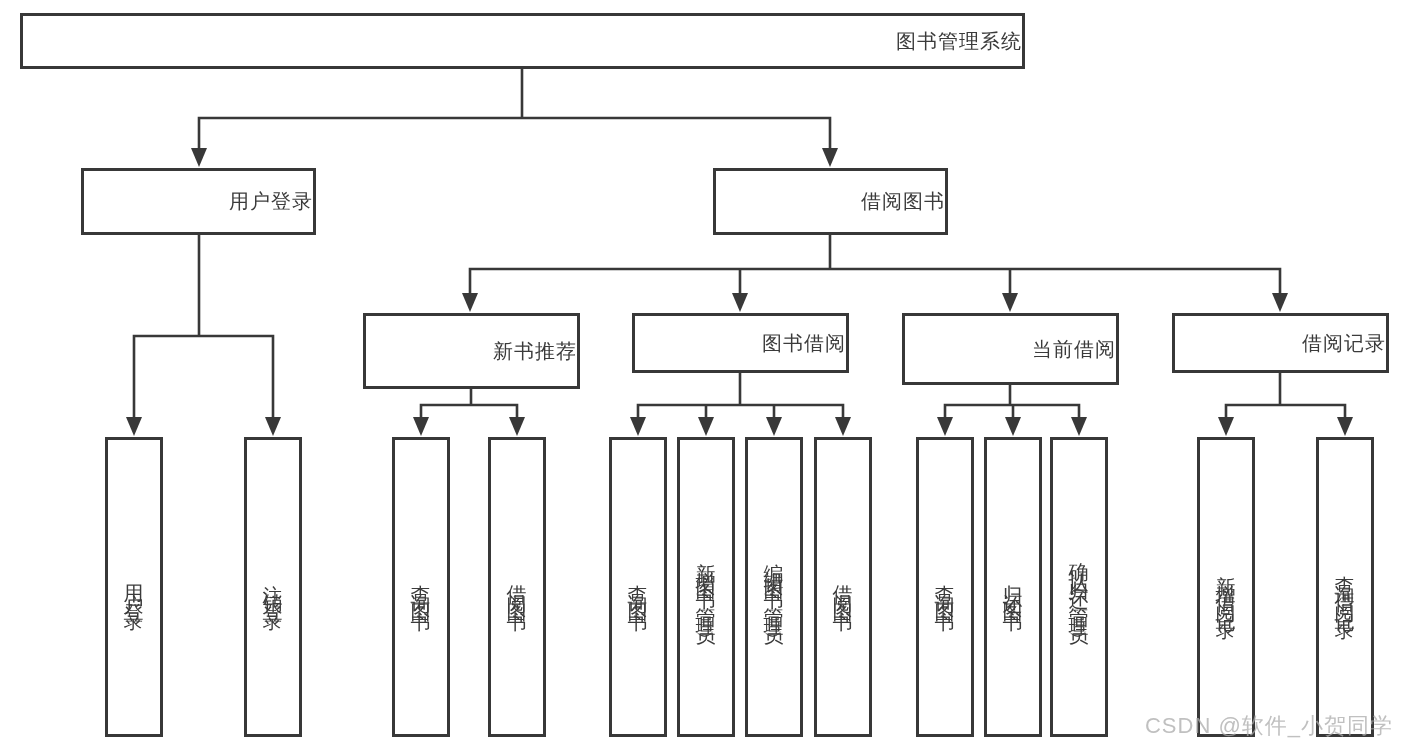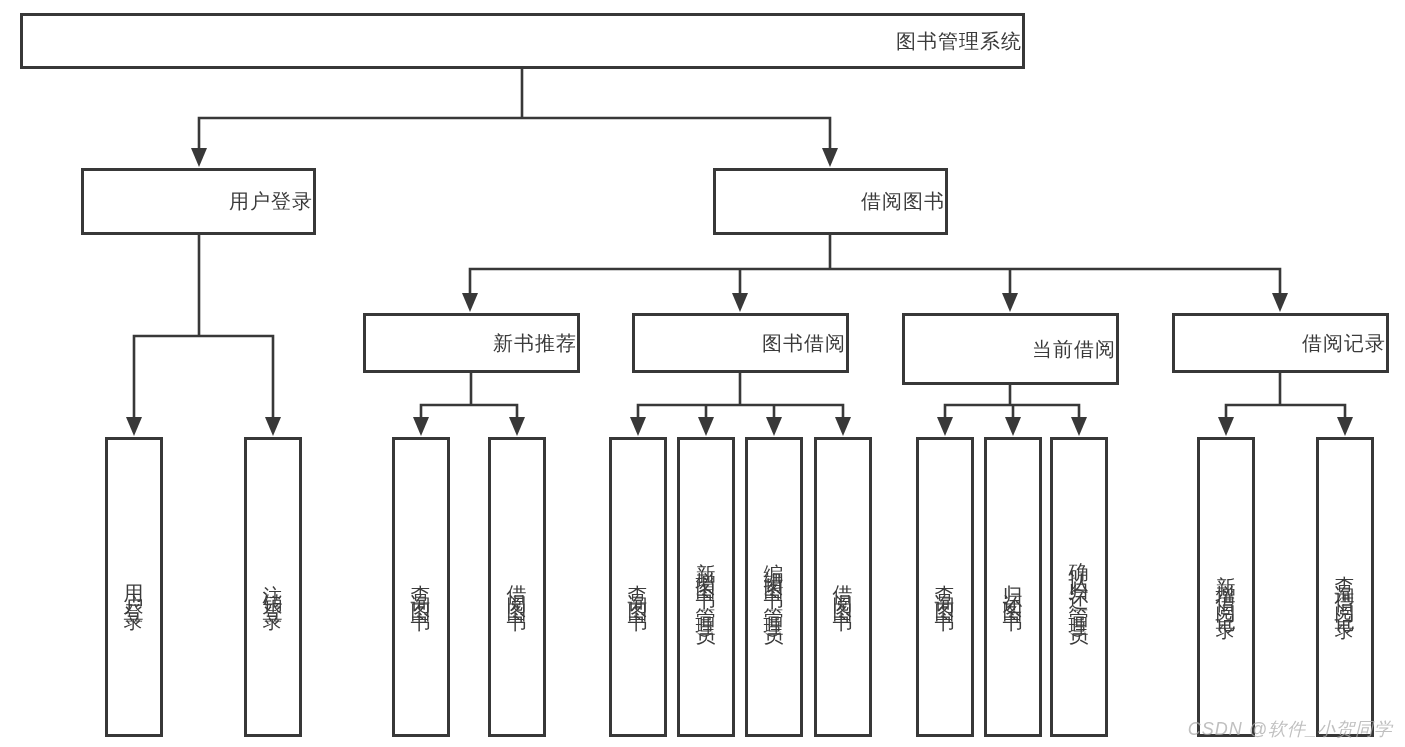--- a/index.html
+++ b/index.html
@@ -50,26 +50,25 @@
   .vbox .vlabel {
     writing-mode: vertical-rl;
     text-orientation: mixed;
     letter-spacing: 9px;
     line-height: 1;
   }
   .watermark {
     position: absolute;
     right: 12px;
     bottom: 6px;
-    font-size: 18px;
+    font-size: 22px;
     color: #ababab;
     opacity: 0.75;
     letter-spacing: 1px;
     white-space: nowrap;
-    font-style: italic;
   }
 </style>
 </head>
 <body>
 
 <div id="stage">
 
   <svg id="connectors" viewBox="0 0 1405 747" xmlns="http://www.w3.org/2000/svg">
     <g stroke="#383838" stroke-width="2.6" fill="none">
 
@@ -129,21 +128,21 @@
     <span>图书管理系统</span>
   </div>
 
   <div class="box" style="left:81px; top:168px; width:235px; height:67px;">
     <span>用户登录</span>
   </div>
   <div class="box" style="left:713px; top:168px; width:235px; height:67px;">
     <span>借阅图书</span>
   </div>
 
-  <div class="box" style="left:363px; top:313px; width:217px; height:60px;">
+  <div class="box" style="left:363px; top:313px; width:217px; height:76px;">
     <span>新书推荐</span>
   </div>
   <div class="box" style="left:632px; top:313px; width:217px; height:60px;padding-left:8px;">
     <span>图书借阅</span>
   </div>
   <div class="box" style="left:902px; top:313px; width:217px; height:72px;">
     <span>当前借阅</span>
   </div>
   <div class="box" style="left:1172px; top:313px; width:217px; height:60px;">
     <span>借阅记录</span>

